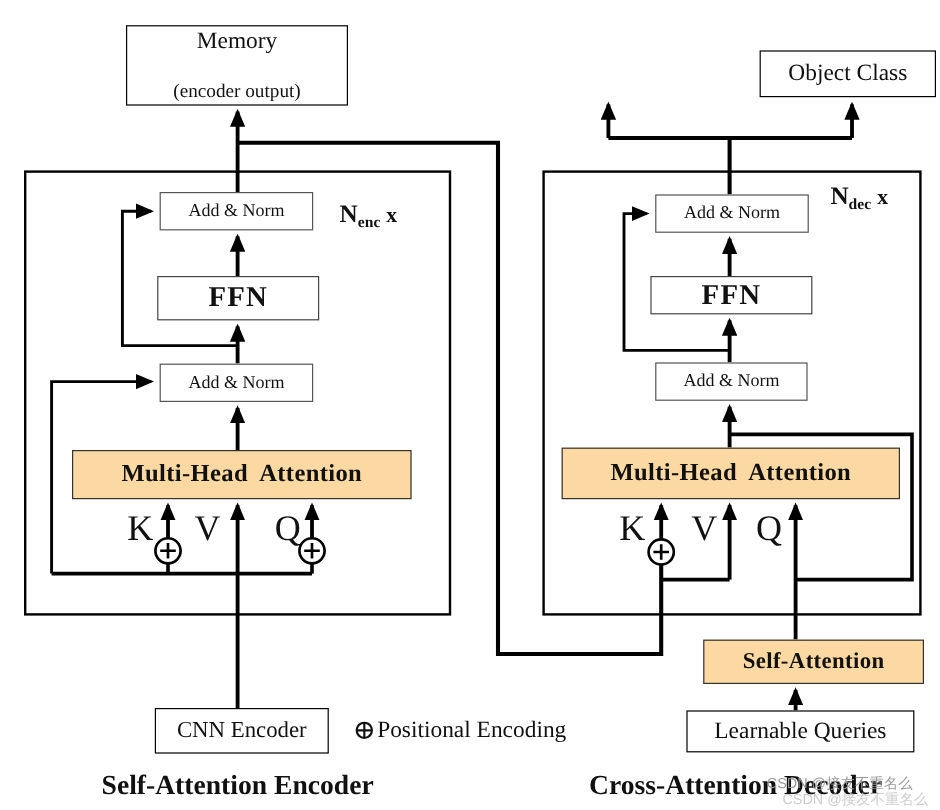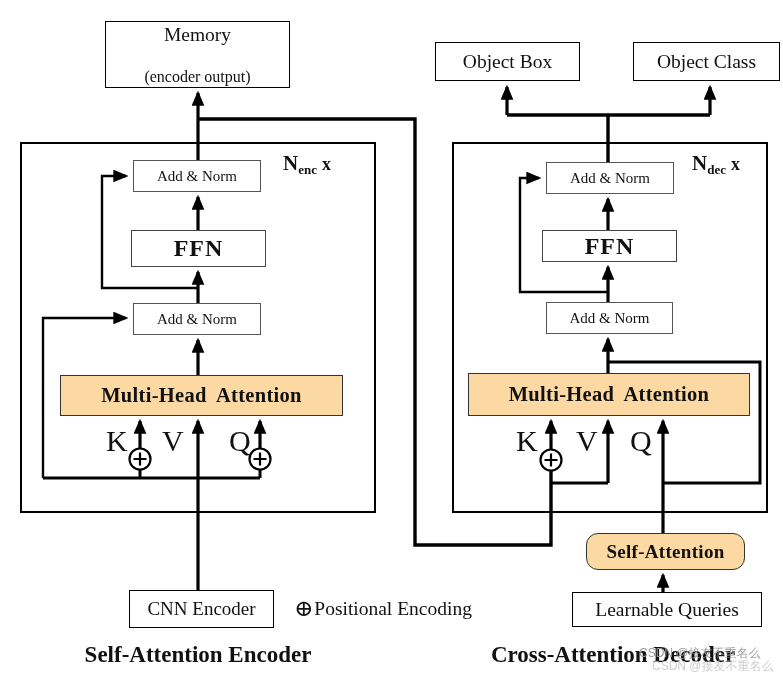--- a/index.html
+++ b/index.html
@@ -113,28 +113,25 @@
     </g>
   </svg>
 
   <div class="outer" style="left:20px;top:142px;width:356px;height:371px;"></div>
   <div class="outer" style="left:452px;top:142px;width:316px;height:371px;"></div>
 
   <div class="box io two-line" style="left:105px;top:21px;width:185px;height:67px;gap:16px;">
     <span>Memory</span>
     <span style="font-size:16px;">(encoder output)</span>
   </div>
-  <div class="box io" style="left:435px;top:42px;width:145px;height:39px;">
-    <span>Object Box</span>
-  </div>
   <div class="box io" style="left:633px;top:42px;width:147px;height:39px;">
     <span>Object Class</span>
   </div>
 
-  <div class="repeat" style="left:283px;top:151px;">
+  <div class="repeat" style="left:283px;top:166px;">
     <span>N</span><sub>enc</sub><span class="mult">x</span>
   </div>
   <div class="box an" style="left:133px;top:160px;width:128px;height:32px;">
     <span>Add &amp; Norm</span>
   </div>
   <div class="box ffn" style="left:131px;top:230px;width:135px;height:37px;">
     <span>FFN</span>
   </div>
   <div class="box an" style="left:133px;top:303px;width:128px;height:32px;">
     <span>Add &amp; Norm</span>
@@ -158,21 +155,21 @@
   <div class="box an" style="left:546px;top:302px;width:127px;height:32px;">
     <span>Add &amp; Norm</span>
   </div>
   <div class="box attn" style="left:468px;top:373px;width:282px;height:43px;">
     <span>Multi-Head Attention</span>
   </div>
   <span class="kvq" style="left:516px;top:426px;">K</span>
   <span class="kvq" style="left:576px;top:426px;">V</span>
   <span class="kvq" style="left:630px;top:426px;">Q</span>
 
-  <div class="box attn" style="left:586px;top:533px;width:159px;height:37px;font-size:19px;word-spacing:normal;border-radius:12px;">
+  <div class="box attn" style="left:586px;top:533px;width:184px;height:37px;font-size:19px;word-spacing:normal;">
     <span>Self-Attention</span>
   </div>
   <div class="box io" style="left:572px;top:592px;width:190px;height:35px;">
     <span>Learnable Queries</span>
   </div>
 
   <div class="box io" style="left:129px;top:590px;width:145px;height:38px;font-size:19px;">
     <span>CNN Encoder</span>
   </div>
 

